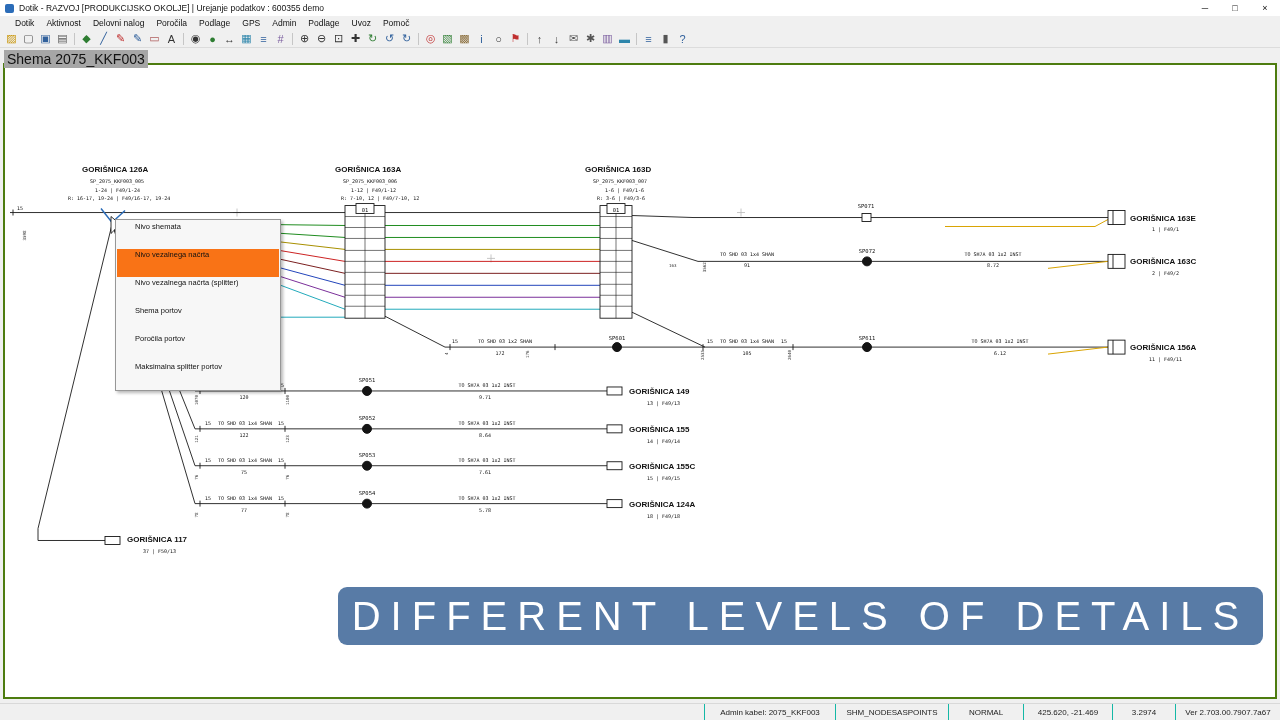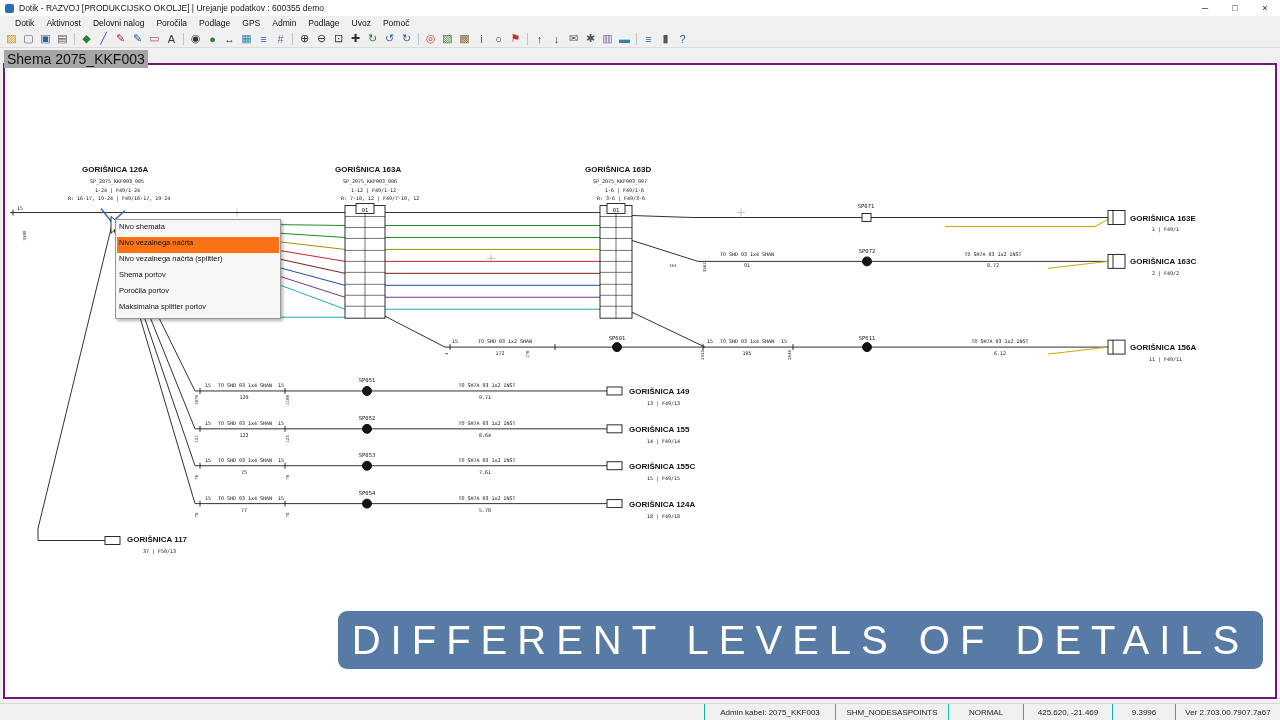--- a/index.html
+++ b/index.html
@@ -17,33 +17,33 @@
   .menubar span{padding:0 6px}
 
   
   .toolbar{height:17px;background:#f0f0f0;border-bottom:1px solid #dcdcdc;display:flex;align-items:center;padding-left:3px;flex:0 0 auto}
   .tbtn{width:17px;height:15px;display:flex;align-items:center;justify-content:center;font-size:11px}
   .tsep{width:1px;height:12px;background:#c6c6c6;margin:0 3px}
 
   
   .workspace{flex:1;position:relative;background:#f0f0f0}
   .doc-tab{position:absolute;left:4px;top:2px;background:#a6a6a6;color:#111;font-size:14px;padding:1px 3px;z-index:5}
-  .canvas{position:absolute;left:3px;right:3px;top:15px;bottom:4px;background:#fff;border:2px solid #701a75}
+  .canvas{position:absolute;left:3px;right:3px;top:15px;bottom:4px;background:#fff;border:2px solid #4d7c0f}
   .canvas svg{position:absolute;left:0;top:0;width:100%;height:100%}
 
   
   .tt{font:700 8px "Liberation Sans",sans-serif;fill:#111}
   .tm{font:5px "DejaVu Sans Mono",monospace;fill:#111}
   .tm55{font:5.5px "DejaVu Sans Mono",monospace;fill:#111}
   .tv{font:4.2px "DejaVu Sans Mono",monospace;fill:#333}
   .mid{text-anchor:middle}
 
   
   .context-menu{position:absolute;left:110px;top:154px;width:162px;background:#f7f7f7;border:1px solid #979797;box-shadow:2px 2px 3px rgba(0,0,0,.28);font-size:7.5px;padding:1px;z-index:4}
-  .context-menu .item{height:16px;line-height:12px;padding-left:2px;white-space:nowrap}
+  .context-menu .item{height:28px;line-height:12px;padding-left:18px;white-space:nowrap}
   .context-menu .item.selected{background:#f97316}
 
   
   .banner{position:absolute;left:333px;top:522px;width:925px;height:58px;background:#587ba6;border-radius:9px;display:flex;align-items:center;justify-content:center;z-index:3}
   .banner span{color:#fff;font-size:40px;letter-spacing:10px;white-space:nowrap}
 
   
   .statusbar{height:16px;background:#f0f0f0;border-top:1px solid #d9d9d9;display:flex;align-items:center;font-size:8px;color:#222;flex:0 0 auto}
   .sb-space{flex:1}
   .statusbar .field{border-left:1px solid #14b8a6;height:100%;display:flex;align-items:center;justify-content:center;padding:0 4px;white-space:nowrap}
@@ -335,28 +335,28 @@
 
       <div class="context-menu">
         <div class="item">Nivo shemata</div>
         <div class="item selected">Nivo vezalnega načrta</div>
         <div class="item">Nivo vezalnega načrta (splitter)</div>
         <div class="item">Shema portov</div>
         <div class="item">Poročila portov</div>
         <div class="item">Maksimalna splitter portov</div>
       </div>
 
-      <div class="banner" style="background: rgb(88, 123, 166); margin-top: 24px;">
+      <div class="banner" style="background: rgb(88, 123, 166);">
         <span>DIFFERENT LEVELS OF DETAILS</span>
       </div>
     </div>
   </div>
 
   <div class="statusbar">
     <div class="sb-space"></div>
     <div class="field f1">Admin kabel: 2075_KKF003</div>
     <div class="field f2">SHM_NODESASPOINTS</div>
     <div class="field f3">NORMAL</div>
     <div class="field f4">425.620, -21.469</div>
-    <div class="field f5">9.3996</div>
+    <div class="field f5">3.2974</div>
     <div class="field f6">Ver 2.703.00.7907.7a67</div>
   </div>
 </div>
 
 </body></html>

